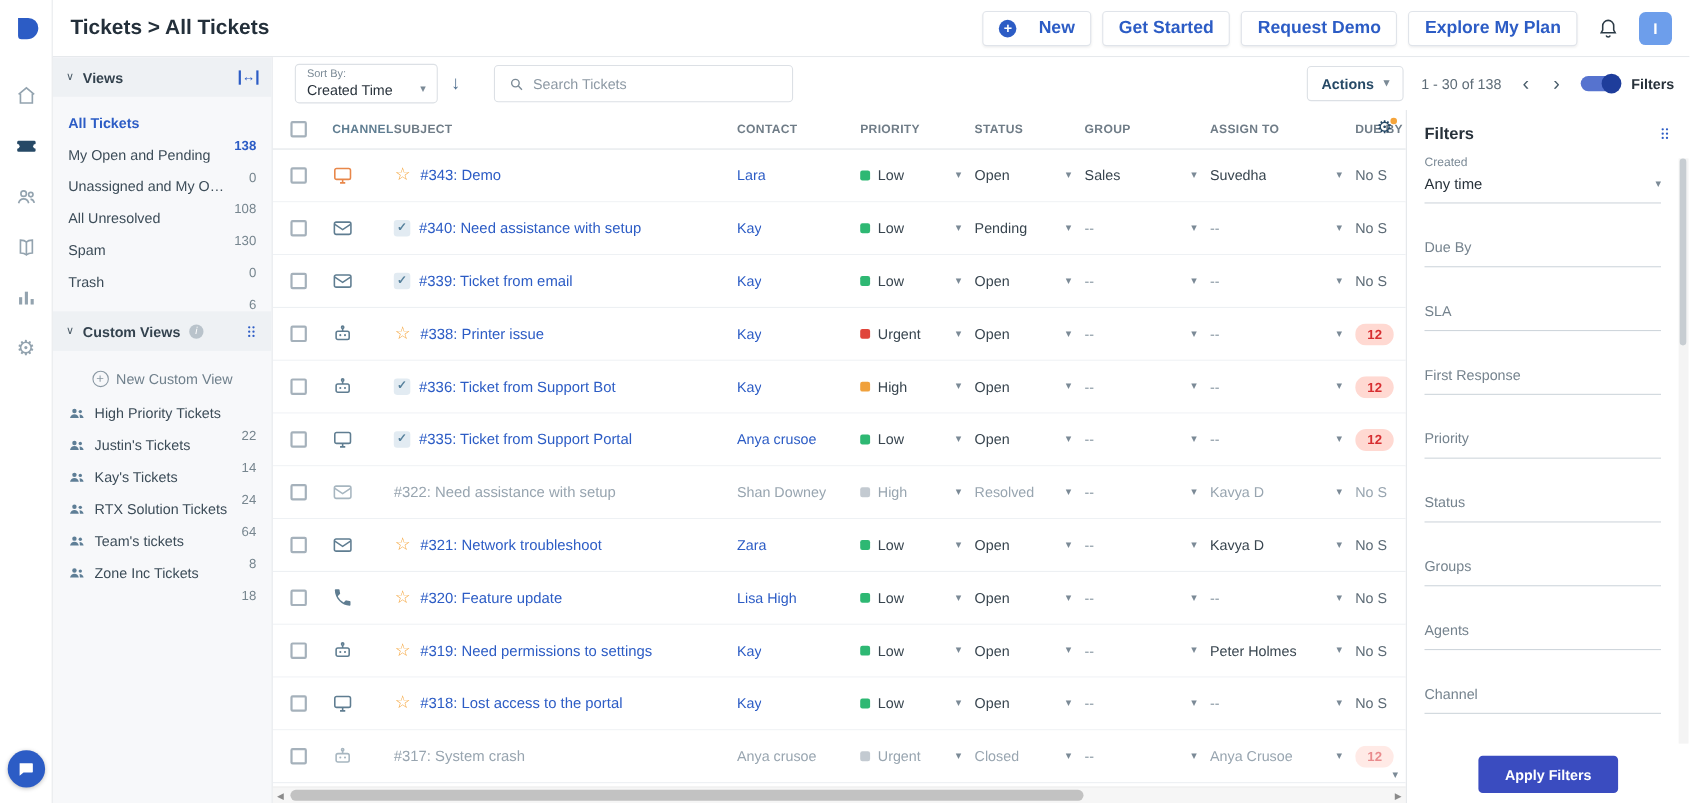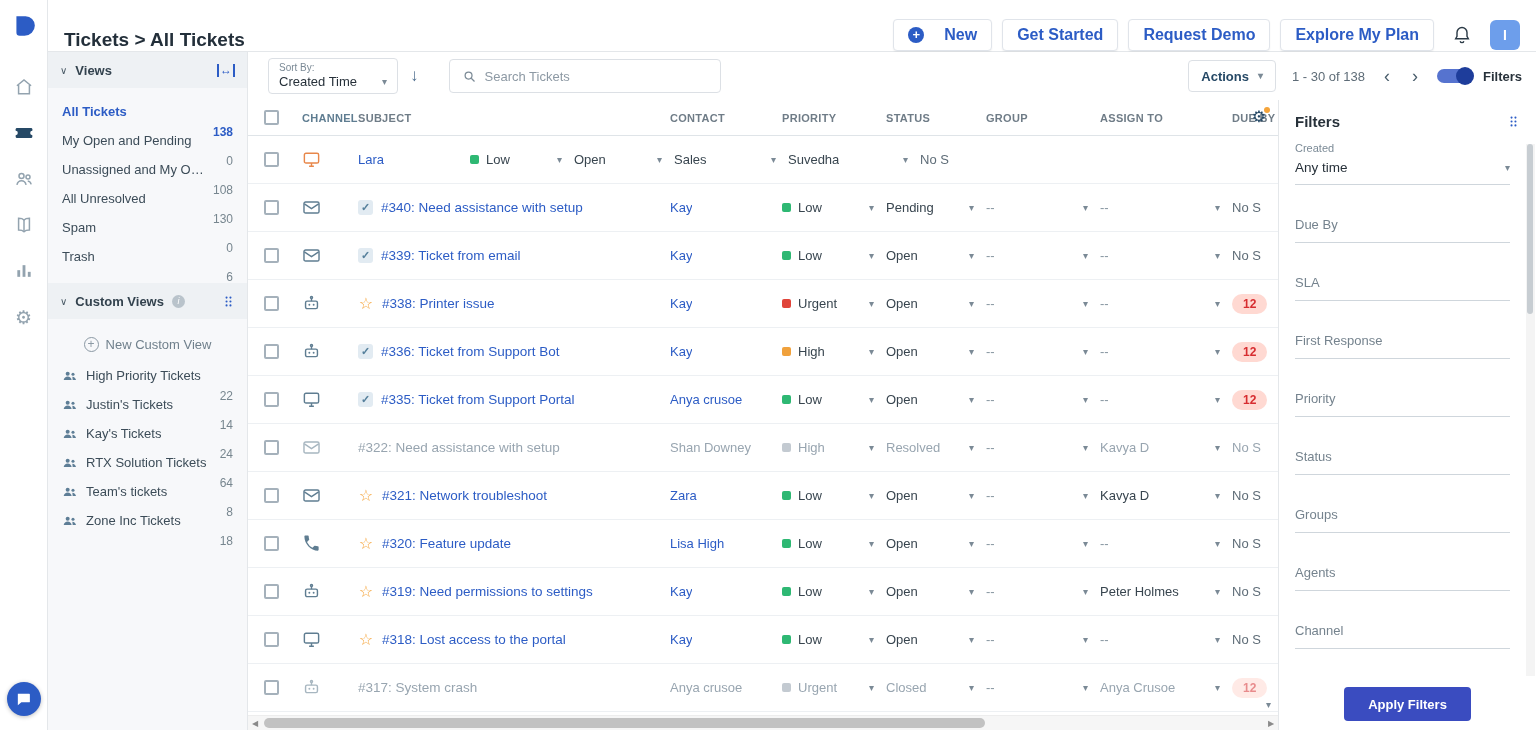--- a/index.html
+++ b/index.html
@@ -17,21 +17,21 @@
   .rail-icon svg{width:20px;height:20px;}
   .rail-icon.active{color:#264966;}
   .chat-fab{margin-top:auto;margin-bottom:14px;width:34px;height:34px;border-radius:50%;
     background:var(--accent,#2c5cc5);display:flex;align-items:center;justify-content:center;
     cursor:pointer;box-shadow:0 1px 4px rgba(0,0,0,.25);}
   .chat-fab svg{width:17px;height:17px;}
 
   
   .right-col{flex:1;min-width:0;display:flex;flex-direction:column;}
   .topbar{height:52px;flex:none;border-bottom:1px solid #e4e7ea;display:flex;
-    align-items:flex-end;padding:0 16px;background:#fff;}
+    align-items:center;padding:0 16px;background:#fff;}
   .page-title{font-size:19px;font-weight:bold;color:#232f3a;}
   .topbar-right{margin-left:auto;display:flex;align-items:center;gap:10px;}
   .top-btn{height:32px;display:flex;align-items:center;gap:20px;padding:0 14px;
     border:1px solid #e0e4ea;border-radius:4px;background:#fff;color:var(--accent,#2c5cc5);
     font-size:16px;font-weight:bold;cursor:pointer;box-shadow:0 1px 2px rgba(0,0,0,.05);
     font-family:inherit;white-space:nowrap;}
   .plus-bubble{width:16px;height:16px;border-radius:50%;background:var(--accent,#2c5cc5);
     color:#fff;font-size:13px;line-height:15px;text-align:center;font-weight:bold;flex:none;}
   .plus-bubble::before{content:"+";}
   .bell{margin:0 8px;color:#2b3a46;cursor:pointer;display:flex;}
@@ -449,20 +449,24 @@
                     <input type="checkbox" style="">
                   </div>
     <div class="col col-channel">
                     <span class="chan-icon chan-widget">
                       <svg viewBox="0 0 24 24" fill="none" stroke="currentColor" stroke-width="1.8">
                         <rect x="3" y="4" width="18" height="12.5" rx="2"></rect>
                         <path d="M9 20.5h6M12 16.5v4"></path>
                       </svg>
                     </span>
                   </div>
+    <div class="col col-subject">
+      <span class="flag star"></span>
+      <a class="subj-link">#343: Demo</a>
+    </div>
     <div class="col col-contact">
                     <a class="contact-link">Lara</a>
                   </div>
     <div class="col col-priority">
       <span class="pr-dot" style="background: rgb(46, 184, 115);"></span>
       <span class="pr-label">Low</span>
       <span class="caret"></span>
     </div>
     <div class="col col-status">
       <span class="st-label">Open</span>

